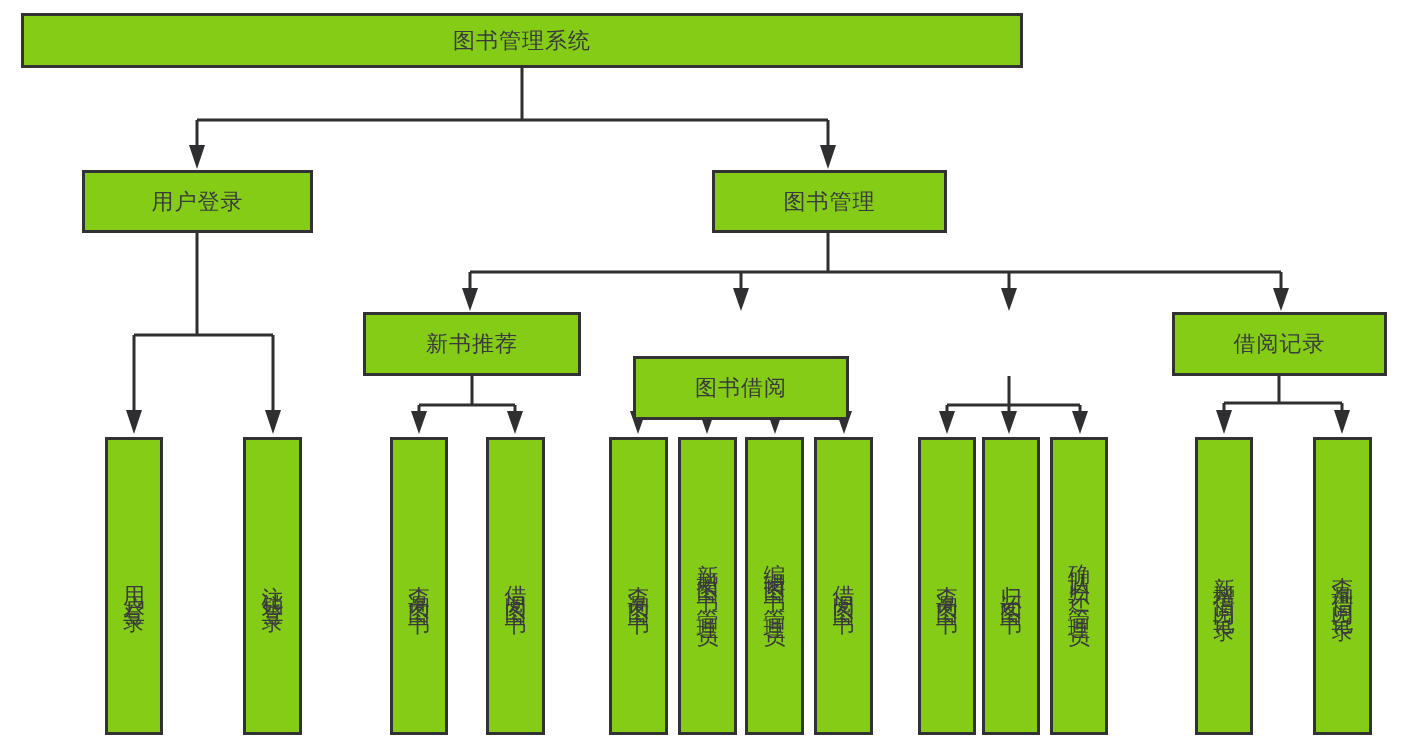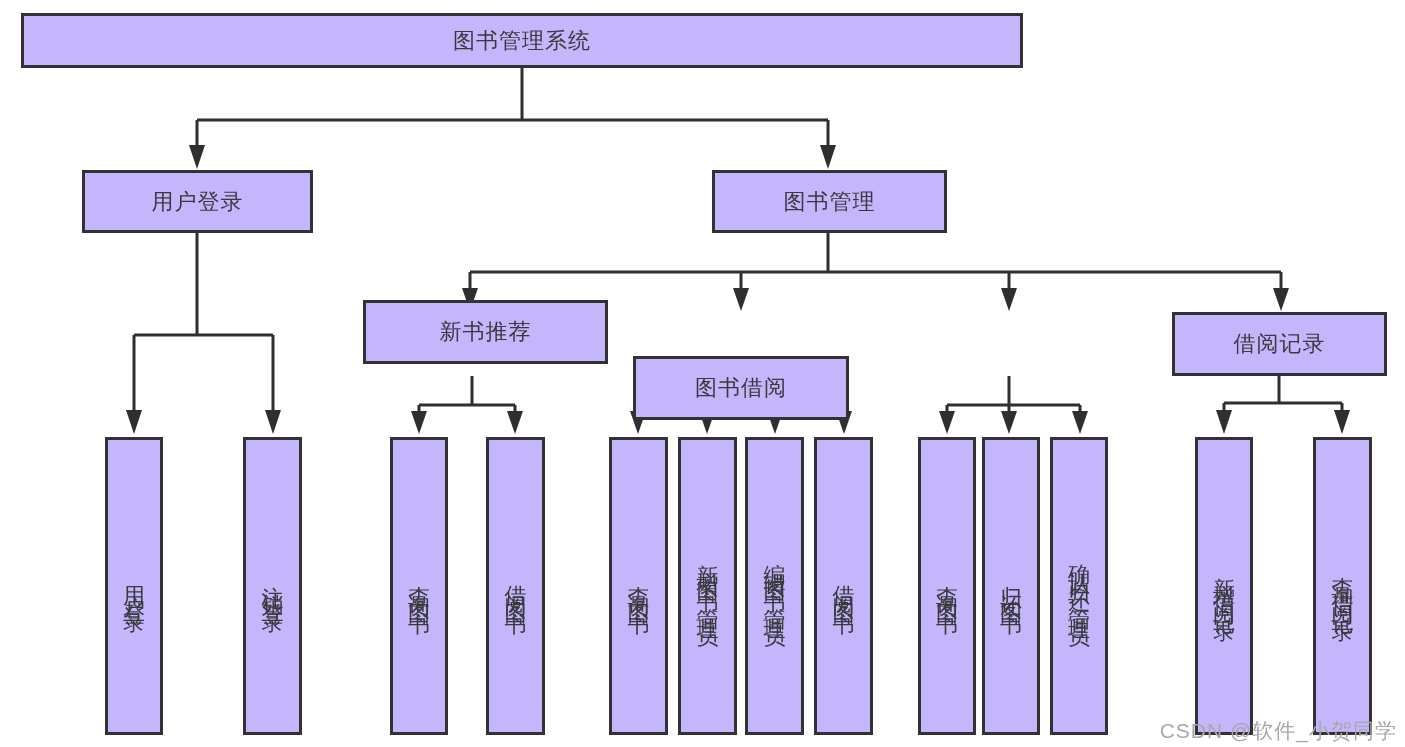--- a/index.html
+++ b/index.html
@@ -13,21 +13,21 @@
   }
   .connectors {
     position: absolute;
     left: 0; top: 0;
     width: 1405px; height: 747px;
   }
   .box {
     position: absolute;
     box-sizing: border-box;
     border: 3px solid #323234;
-    background: #c4b5fd;
+    background: #84cc16;
     display: flex;
     align-items: center;
     justify-content: center;
     color: #3a3a3c;
     font-size: 22px;
   }
   .box.h span {
     white-space: nowrap;
     letter-spacing: 1px;
   }
@@ -108,21 +108,21 @@
     <span>图书管理系统</span>
   </div>
 
   <div class="box h" style="left:82px; top:170px; width:231px; height:63px;">
     <span>用户登录</span>
   </div>
   <div class="box h" style="left:712px; top:170px; width:235px; height:63px;">
     <span>图书管理</span>
   </div>
 
-  <div class="box h" style="left:363px; top:300px; width:245px; height:64px;">
+  <div class="box h" style="left:363px; top:312px; width:218px; height:64px;">
     <span>新书推荐</span>
   </div>
   <div class="box h" style="left:633px; top:312px; width:216px; height:64px;margin-top:44px;">
     <span>图书借阅</span>
   </div>
   <div class="box h" style="left:1172px; top:312px; width:215px; height:64px;">
     <span>借阅记录</span>
   </div>
 
   <div class="box v" style="left:105px; top:437px; width:58px; height:298px;">
@@ -162,15 +162,14 @@
     <span>确认归还（管理员）</span>
   </div>
 
   <div class="box v" style="left:1195px; top:437px; width:58px; height:298px;">
     <span>新增借阅记录</span>
   </div>
   <div class="box v" style="left:1313px; top:437px; width:59px; height:298px;">
     <span>查询借阅记录</span>
   </div>
 
-  <div class="watermark">CSDN @软件_小贺同学</div>
 
 </div>
 
 </body></html>

